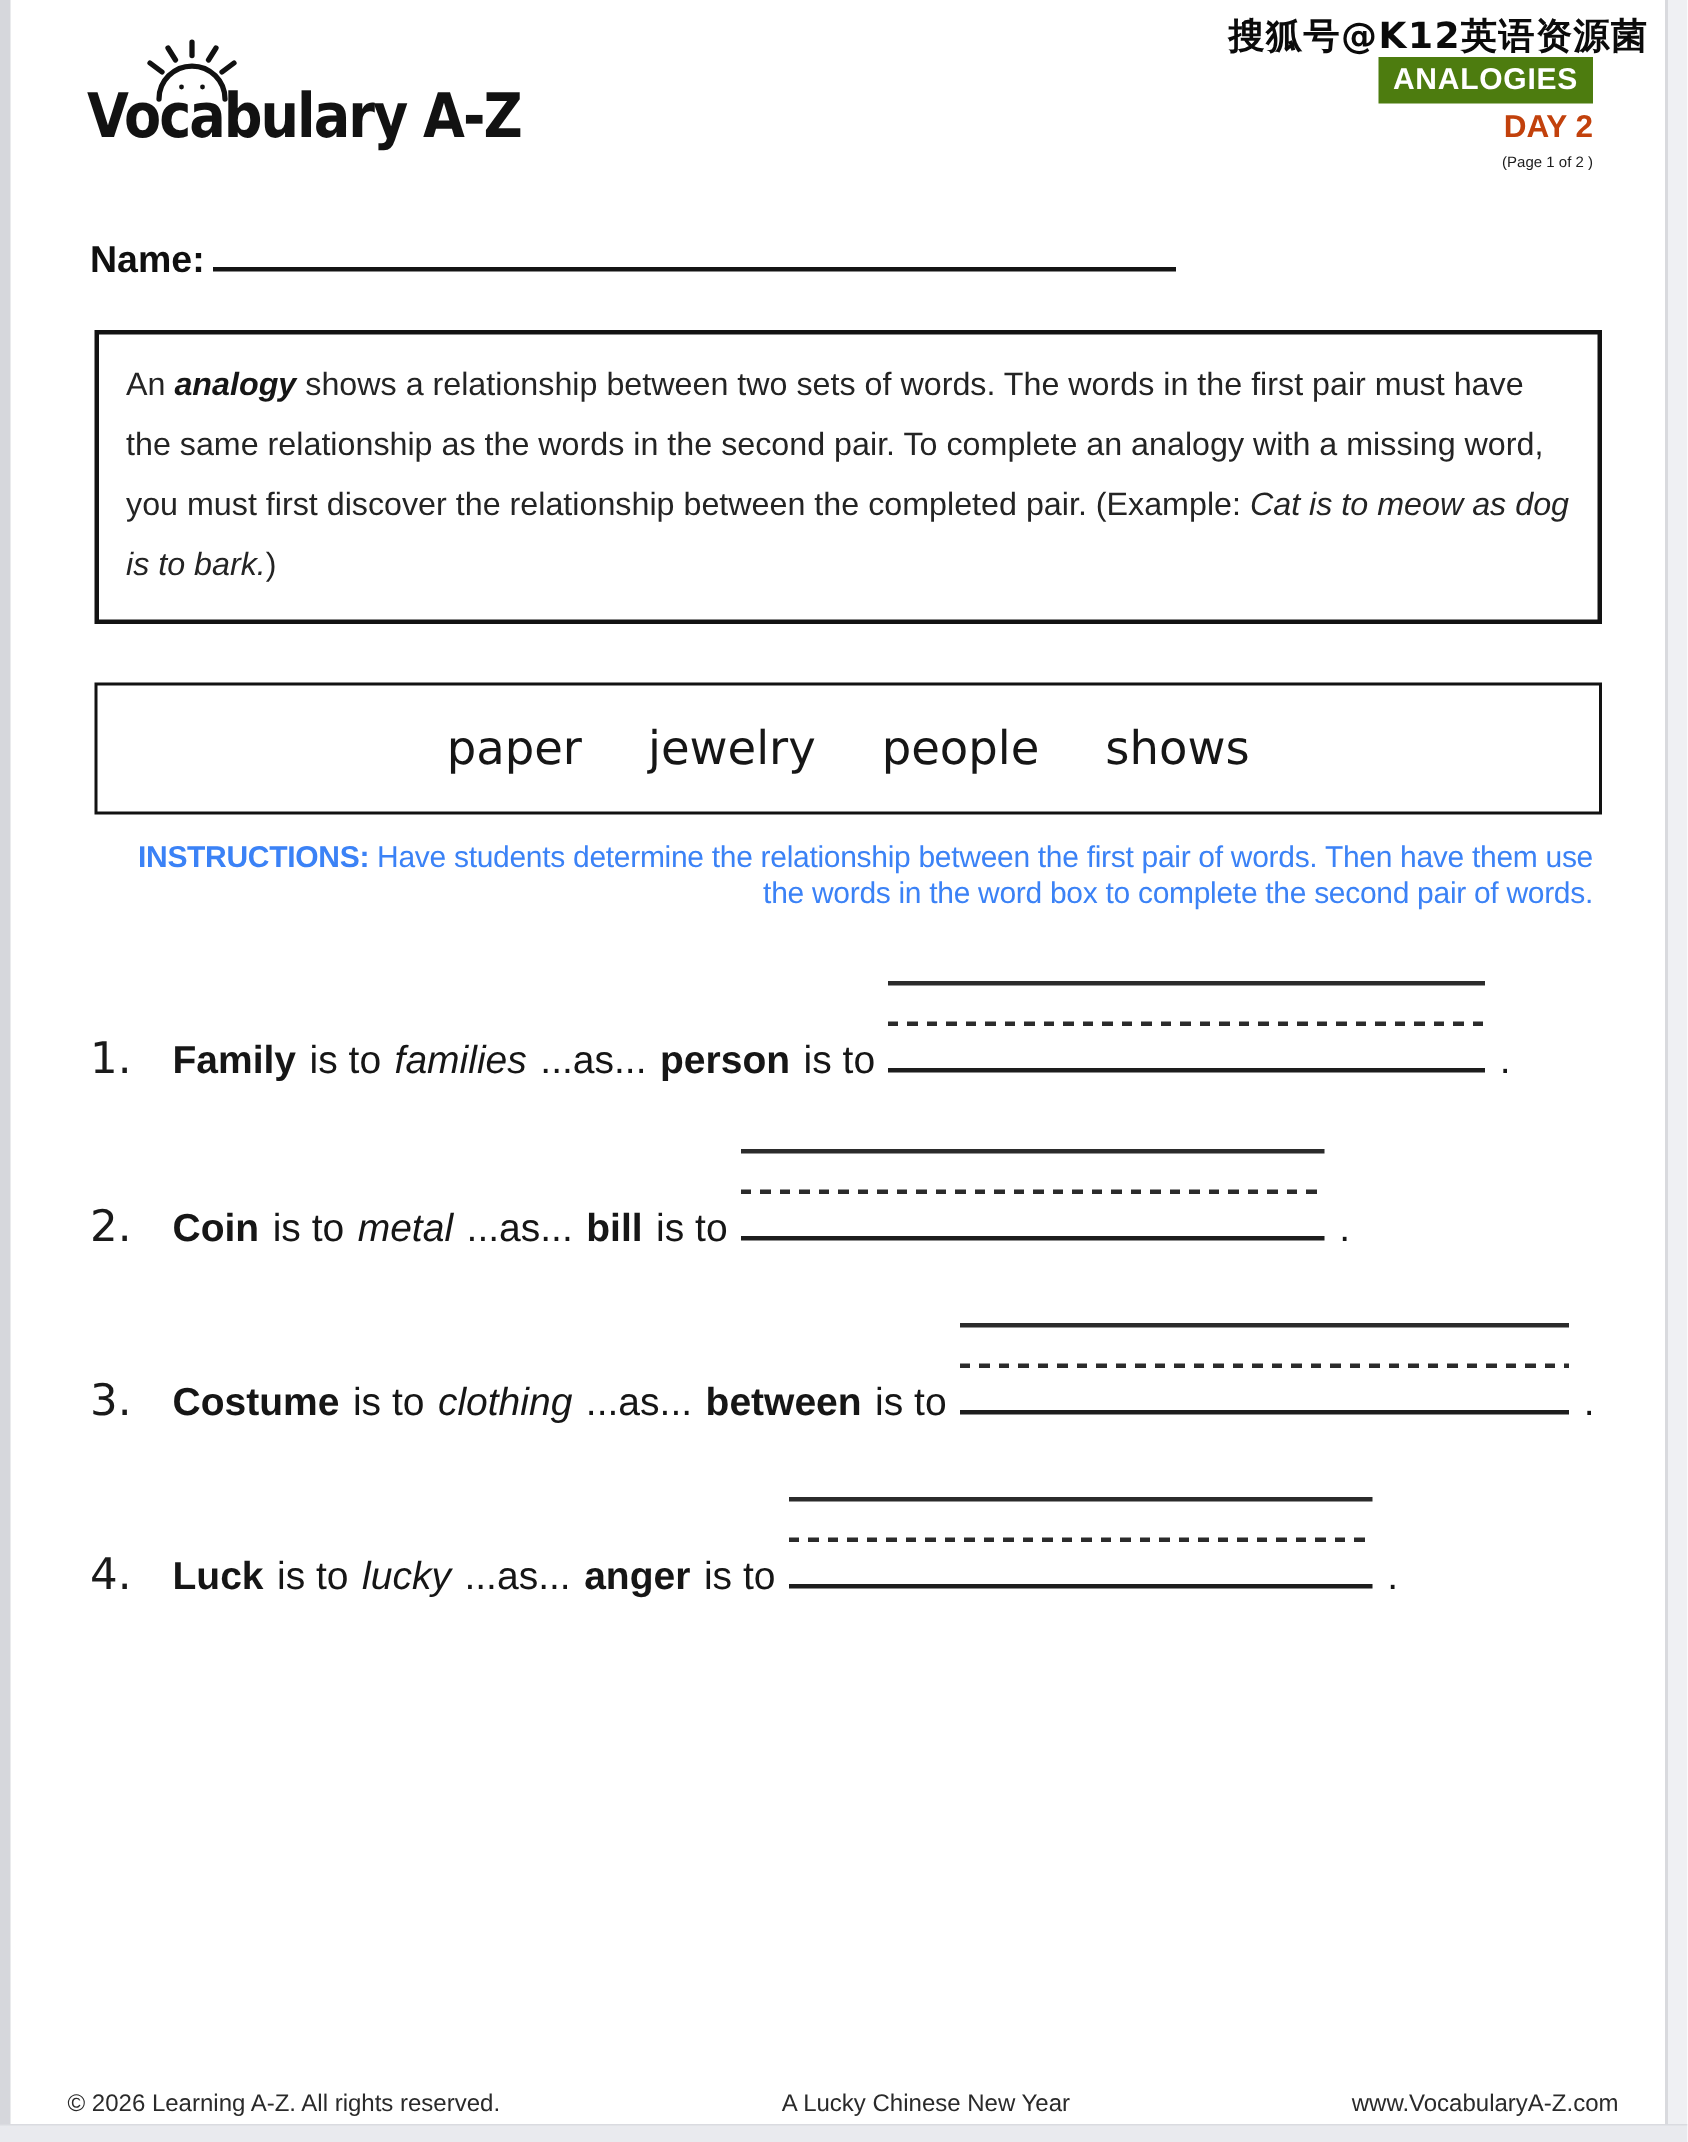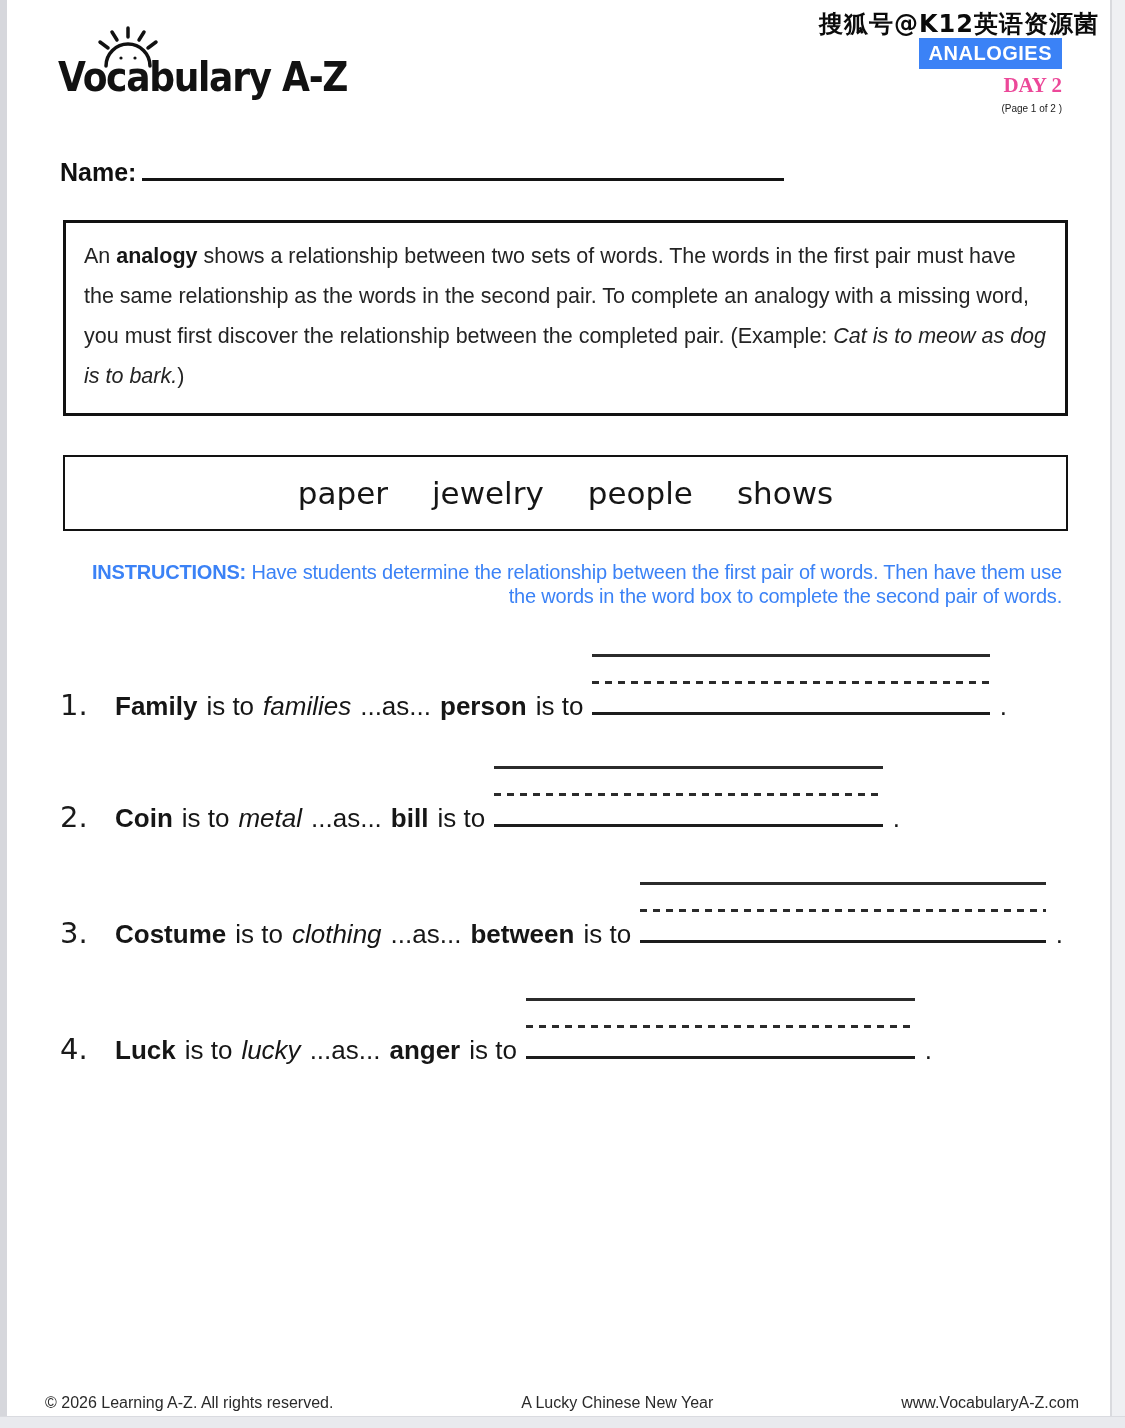--- a/index.html
+++ b/index.html
@@ -7,45 +7,45 @@
     width:1125px;height:1428px;position:relative;background:#ffffff;
     font-family:"DejaVu Sans",sans-serif;color:#1b1b1b;overflow:hidden;
   }
   
   .edge-left{position:absolute;left:0;top:0;width:7px;height:100%;background:#d6d7dc;}
   .edge-right{position:absolute;right:0;top:0;width:13px;height:100%;background:#eff0f3;border-left:2px solid #d9dade;}
   .edge-bottom{position:absolute;left:0;bottom:0;width:100%;height:11px;background:#e9eaee;border-top:1px solid #dadbe0;z-index:5;}
 
   
   .watermark{position:absolute;top:8px;right:26px;font-size:24px;font-weight:bold;color:#0b0b0b;letter-spacing:1px;}
-  .badge{position:absolute;top:38px;right:63px;background:#3b82f6;color:#ffffff;font-weight:bold;
+  .badge{position:absolute;top:38px;right:63px;background:#4d7c0f;color:#ffffff;font-weight:bold;
          font-size:20px;line-height:20px;padding:5px 10px 6px;letter-spacing:.5px;
          font-family:"Liberation Sans",sans-serif;}
-  .day{position:absolute;top:73px;right:63px;font-weight:bold;font-size:21px;font-family:Liberation Serif, serif;color:#ec4899;}
+  .day{position:absolute;top:73px;right:63px;font-weight:bold;font-size:21px;font-family:Liberation Sans, sans-serif;color:#c2410c;}
   .page-note{position:absolute;top:103px;right:63px;font-size:10px;font-family:"Liberation Sans",sans-serif;color:#1c1c1c;}
 
   
   .logo-text{position:absolute;left:58px;top:53px;font-size:41px;font-weight:700;letter-spacing:-1.5px;
              color:#121212;transform:scaleX(.88);transform-origin:left top;white-space:nowrap;}
   .sun{position:absolute;left:90px;top:26px;z-index:2;}
 
   
   .name-row{position:absolute;left:60px;top:152px;font-family:"Liberation Sans",sans-serif;}
   .name-label{font-weight:bold;font-size:25px;color:#101010;}
   .name-line{display:inline-block;width:642px;height:26px;border-bottom:3px solid #141414;margin-left:6px;}
 
   
   .info-box{position:absolute;left:63px;top:220px;width:1005px;height:196px;box-sizing:border-box;
             border:3px solid #121212;padding:13px 18px 0 18px;
             font-family:"Liberation Sans",sans-serif;font-size:21.5px;line-height:40px;color:#242424;}
-  .info-box b{font-weight:bold;color:#161616;}
+  .info-box b{font-weight:bold;color:#161616;font-style:italic;}
   .info-box i{font-style:italic;}
 
   
-  .word-box{position:absolute;left:63px;top:455px;width:1005px;height:76px;box-sizing:border-box;
+  .word-box{position:absolute;left:63px;top:455px;width:1005px;height:88px;box-sizing:border-box;
             border:2px solid #121212;display:flex;align-items:center;justify-content:center;gap:44px;
             font-size:31px;color:#161616;}
 
   
   .instructions{position:absolute;left:60px;top:560px;width:1002px;
                 font-family:Liberation Sans, sans-serif;font-size:20px;line-height:24px;
                 letter-spacing:-.2px;color:#3b82f6;text-align:right;}
   .instructions b{font-weight:bold;}
 
   

